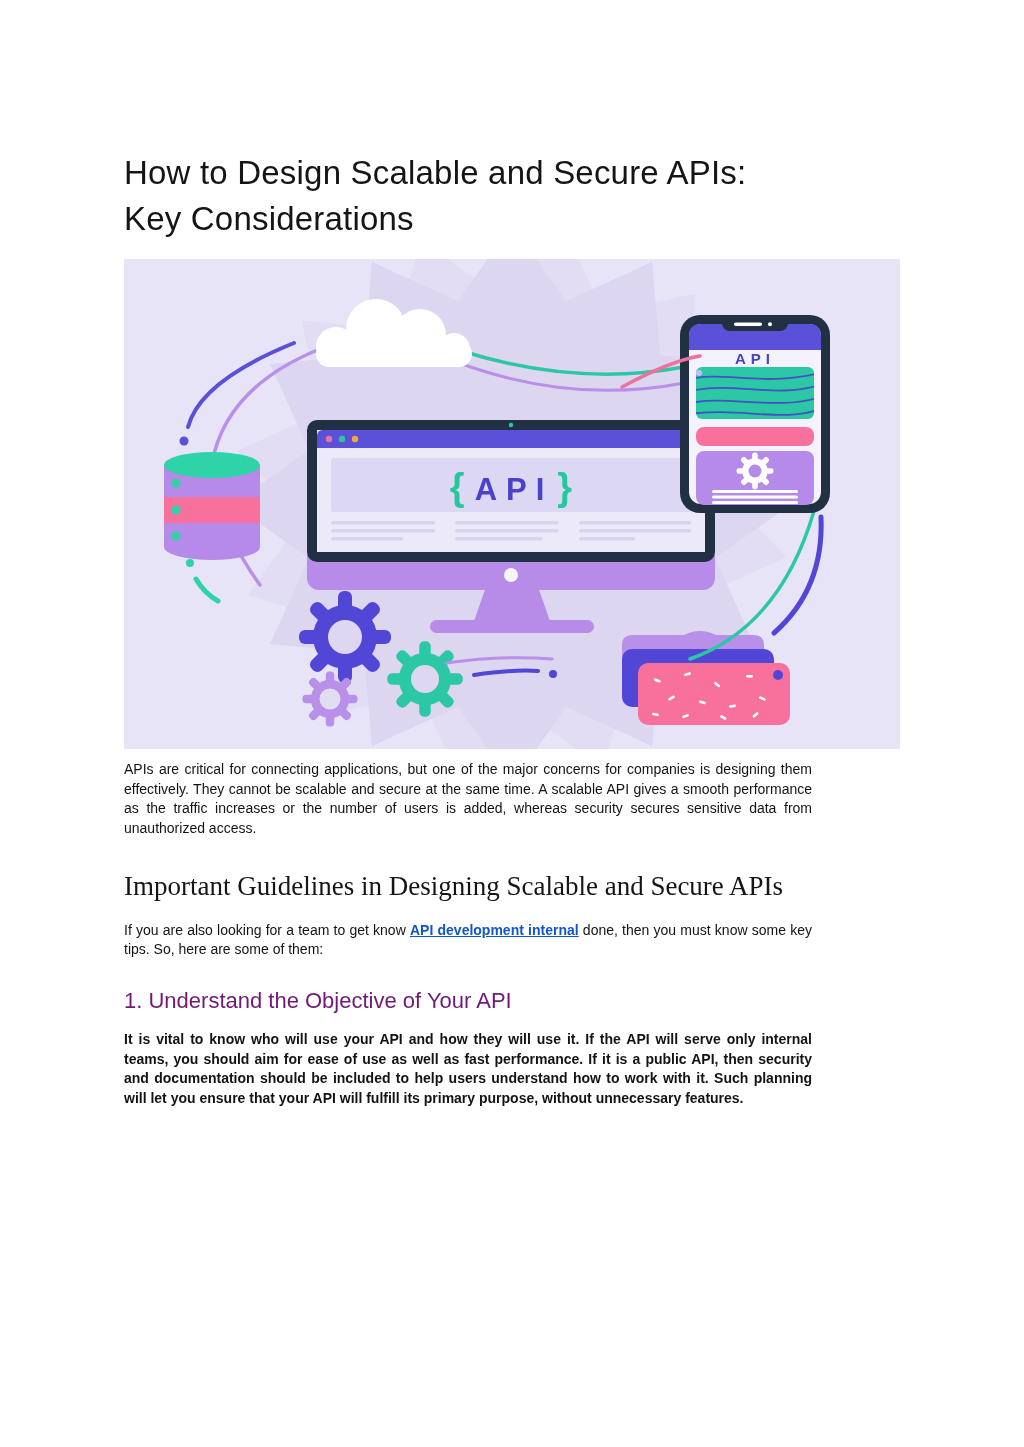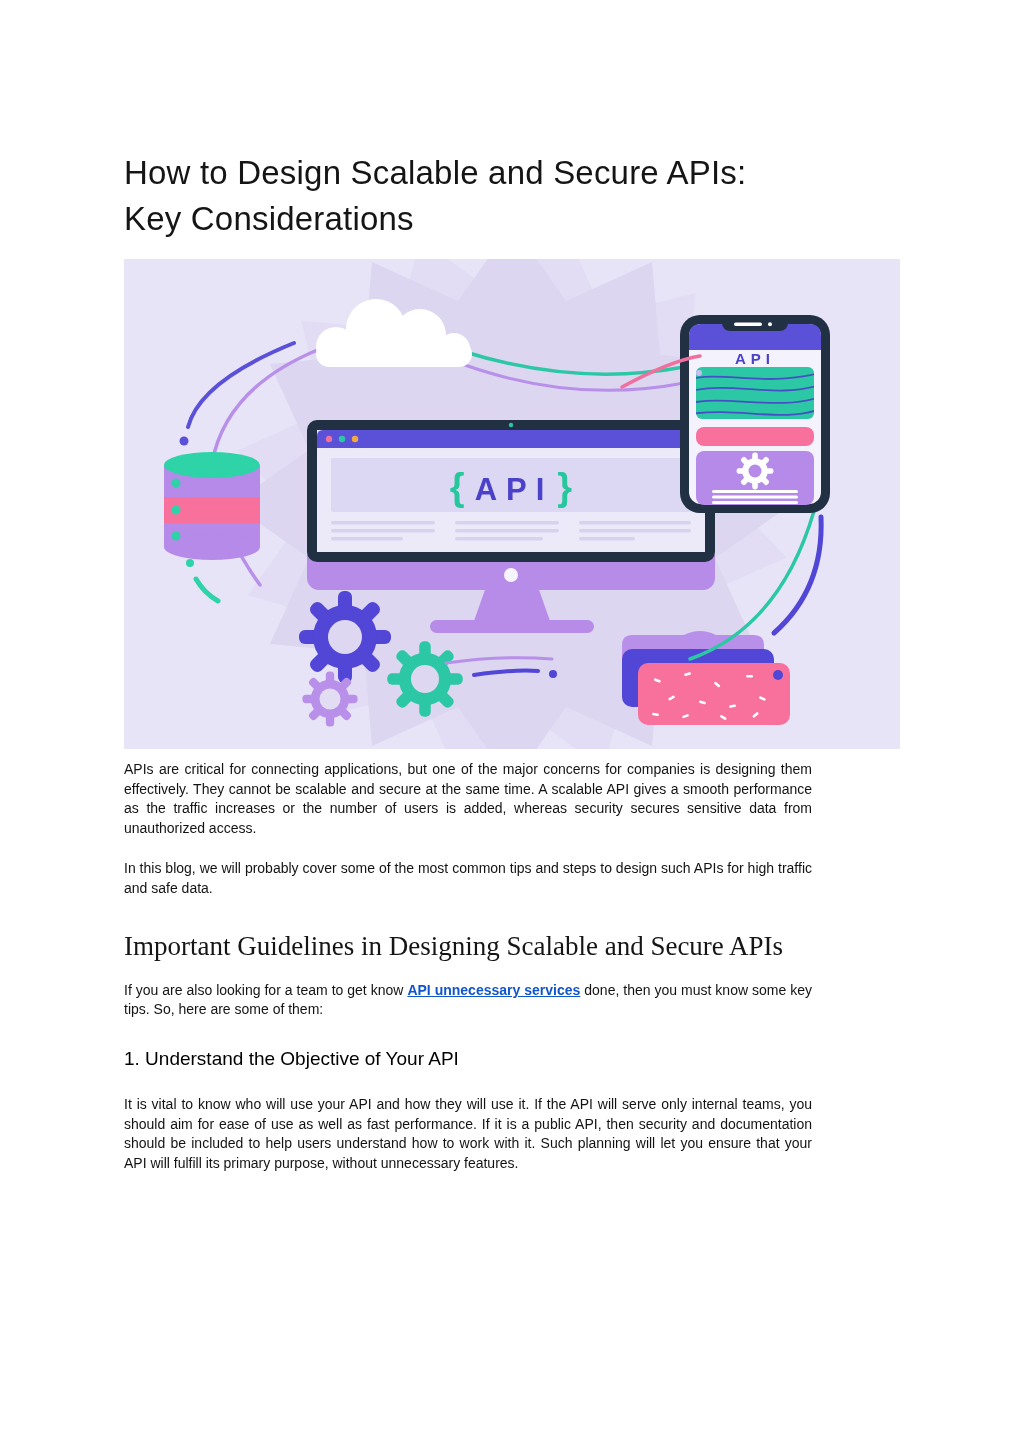--- a/index.html
+++ b/index.html
@@ -3,23 +3,23 @@
 <meta charset="utf-8">
 <style>
   html,body{margin:0;padding:0;background:#ffffff;}
   body{width:1024px;height:1447px;font-family:"Liberation Sans","DejaVu Sans",sans-serif;color:#1a1a1a;}
   .doc{box-sizing:border-box;width:936px;padding:150px 124px 0 124px;}
   h1.title{font-size:33px;font-weight:400;line-height:1.4;margin:0 0 17px 0;color:#151515;letter-spacing:0.2px;}
   figure.hero{margin:0 0 11px 0;width:776px;height:490px;overflow:hidden;}
   figure.hero svg{display:block;}
   p.body{font-size:14px;line-height:1.39;margin:0 0 21px 0;text-align:justify;color:#131313;}
   h2.section{font-size:27px;font-weight:400;line-height:1.4;margin:30px 0 15px 0;color:#151515;text-align:justify;font-family:Liberation Serif, serif;}
-  h3.sub{font-size:19px;font-weight:400;line-height:1.3;margin:27px 0 24px 0;color:#000000;}
+  h3.sub{font-size:22px;font-weight:400;line-height:1.3;margin:27px 0 15px 0;color:#701a75;}
   a.inline-link{color:#1155cc;font-weight:700;text-decoration:underline;cursor:pointer;}
-  p.last{margin-bottom:0;}
+  p.last{margin-bottom:0;font-weight:bold;}
 </style>
 </head>
 <body>
 
 <div class="doc">
 
   <h1 class="title">How to Design Scalable and Secure APIs: Key Considerations</h1>
 
   <figure class="hero">
     <svg width="776" height="490" viewBox="0 0 776 490" xmlns="http://www.w3.org/2000/svg">
@@ -166,23 +166,22 @@
           <rect x="588" y="242" width="86" height="3" rx="1.5"></rect>
         </g>
       </g>
 
       <path d="M 498 128 Q 546 102 576 97" fill="none" stroke="#f0709d" stroke-width="3.5" stroke-linecap="round"></path>
     </svg>
   </figure>
 
   <p class="body">APIs are critical for connecting applications, but one of the major concerns for companies is designing them effectively. They cannot be scalable and secure at the same time. A scalable API gives a smooth performance as the traffic increases or the number of users is added, whereas security secures sensitive data from unauthorized access.</p>
 
-  <p class="body">In this blog, we will probably cover some of the most common tips and steps to design such APIs for high traffic and safe data.</p>
 
   <h2 class="section">Important Guidelines in Designing Scalable and Secure APIs</h2>
 
-  <p class="body"><span>If you are also looking for a team to get know </span><a class="inline-link">API unnecessary services</a><span> done, then you must know some key tips. So, here are some of them:</span></p>
+  <p class="body"><span>If you are also looking for a team to get know </span><a class="inline-link">API development internal</a><span> done, then you must know some key tips. So, here are some of them:</span></p>
 
   <h3 class="sub">1. Understand the Objective of Your API</h3>
 
   <p class="body last">It is vital to know who will use your API and how they will use it. If the API will serve only internal teams, you should aim for ease of use as well as fast performance. If it is a public API, then security and documentation should be included to help users understand how to work with it. Such planning will let you ensure that your API will fulfill its primary purpose, without unnecessary features.</p>
 
 </div>
 
 </body></html>

